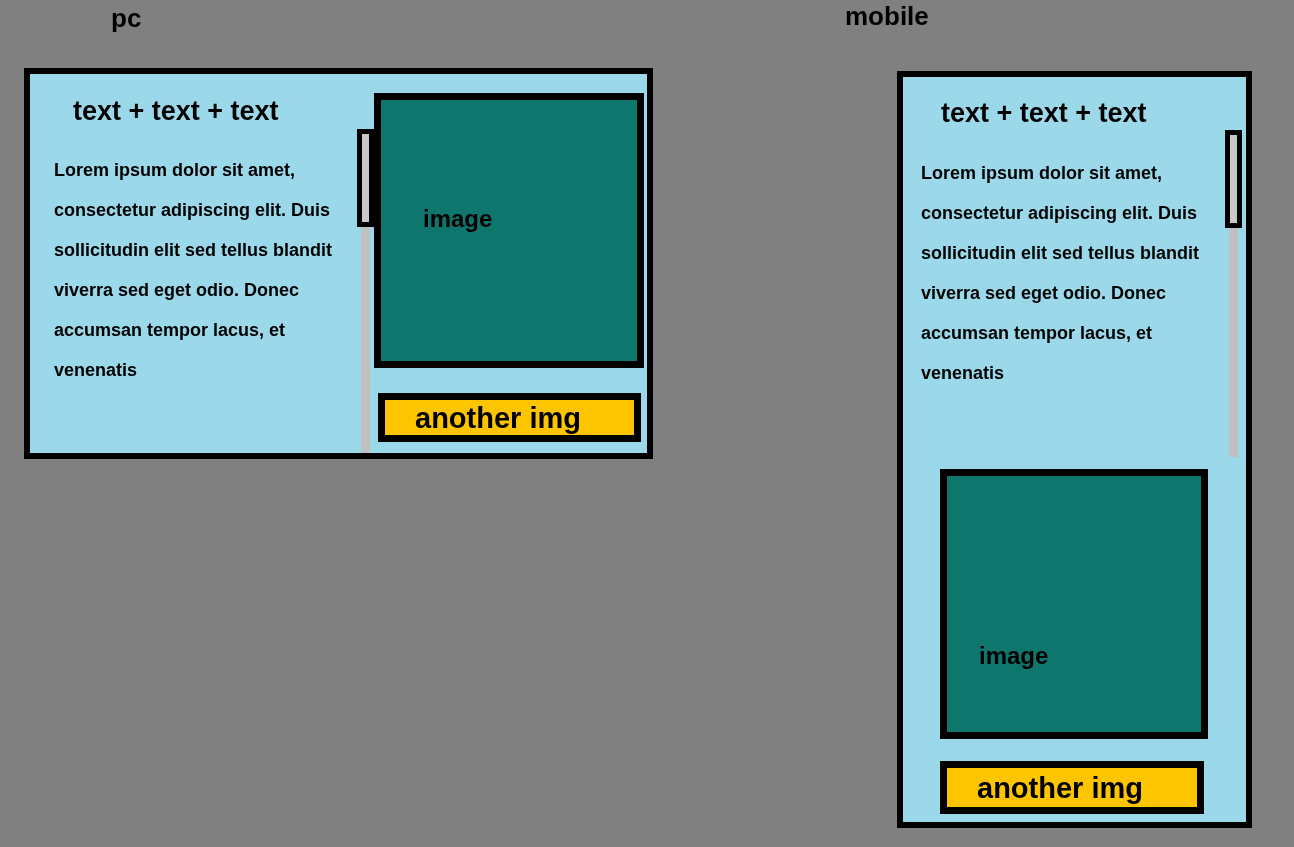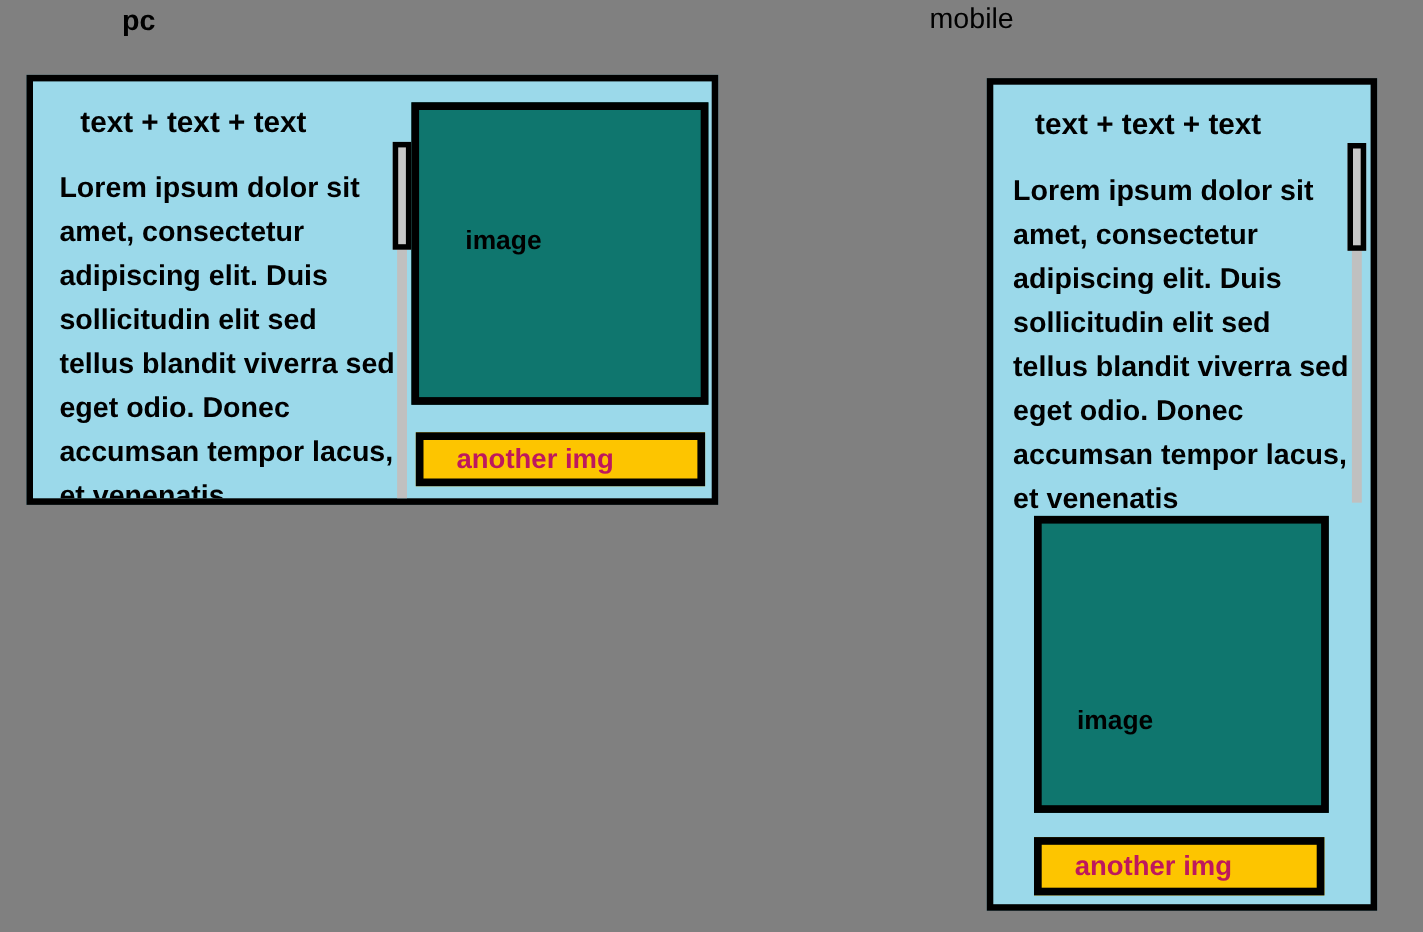--- a/index.html
+++ b/index.html
@@ -32,21 +32,21 @@
     white-space: nowrap;
   }
   .section-title.pc {
     left: 95px;
     top: 3px;
     font-weight: bold;
   }
   .section-title.mobile {
     left: 829px;
     top: 1px;
-    font-weight: normal;
+    font-weight: bold;
   }
 
   
   .panel {
     position: absolute;
     background: #9BD9EA;
     border: 6px solid #000000;
     box-sizing: border-box;
     overflow: hidden;
     padding-left: 38px;
@@ -71,21 +71,21 @@
     font-weight: bold;
     color: #000000;
     white-space: nowrap;
     line-height: 32px;
   }
   .panel-pc .heading  { left: 43px; top: 21px; }
   .panel-mobile .heading { left: 38px; top: 20px; }
 
   .body-text {
     position: absolute;
-    font-size: 26px;
+    font-size: 18px;
     font-weight: bold;
     color: #000000;
     line-height: 40px;
     letter-spacing: 0px;
   }
   .panel-pc .body-text {
     left: 24px;
     top: 76px;
     width: 306px;
   }
@@ -172,23 +172,23 @@
     height: 49px;
   }
   .panel-mobile .yellow-box {
     left: 37px;
     top: 684px;
     width: 264px;
     height: 53px;
   }
   .yellow-label {
     position: absolute;
-    font-size: 25px;
-    font-weight: bold;
-    color: #be185d;
+    font-size: 29px;
+    font-weight: bold;
+    color: #000000;
     white-space: nowrap;
     left: 30px;
     top: 50%;
     transform: translateY(-50%);
   }
 </style>
 </head>
 <body>
 
 <div class="canvas">

